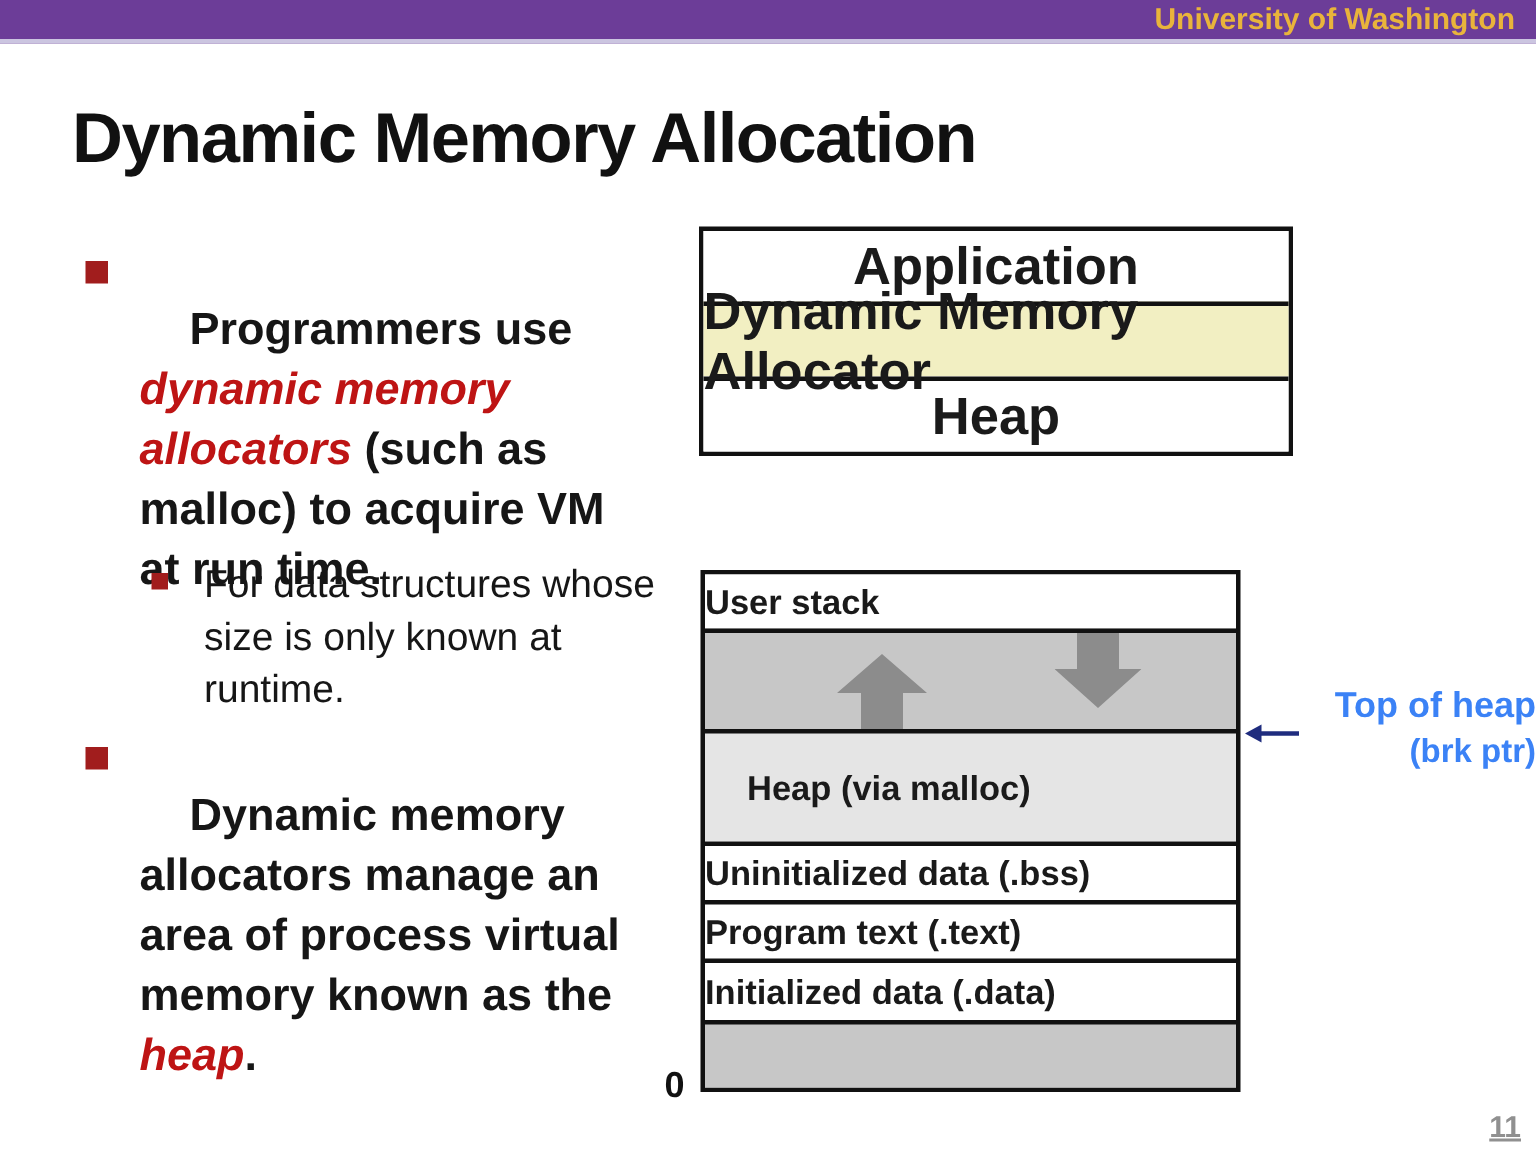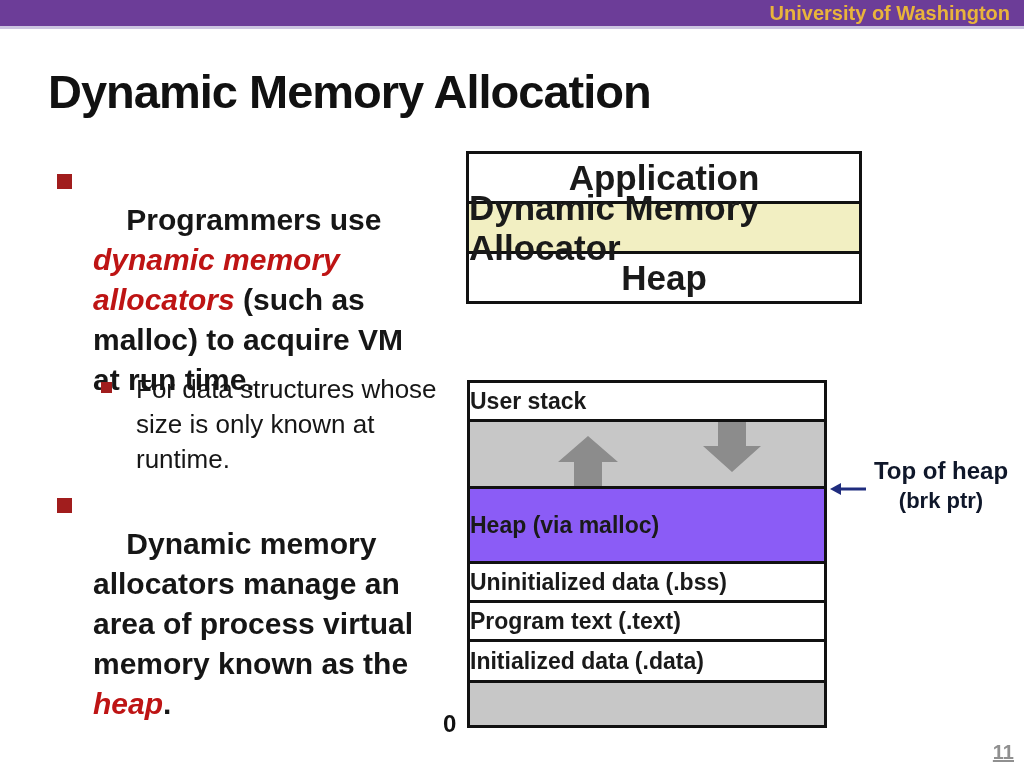--- a/index.html
+++ b/index.html
@@ -51,33 +51,33 @@
     position:absolute; left:467px; top:380px; width:360px;
     border:3px solid #111; box-sizing:border-box; background:#fff;
   }
   .mrow {
     position:relative; display:flex; align-items:center; justify-content:flex-start;
     font-weight:bold; font-size:23px; background:#fff; border-top:3px solid #111;
   }
   .mrow:first-child { border-top:none; }
   #m-stack  { height:36px; }
   #m-gray   { height:64px; background:#C7C7C7; }
-  #m-heap   { height:72px; background:#8b5cf6; }
+  #m-heap   { height:72px; background:#e5e5e5;padding-left:28px; }
   #m-bss    { height:36px; }
   #m-data   { height:38px; }
   #m-text   { height:36px; }
   #m-bottom { height:42px; background:#C7C7C7; }
   #up-arrow   { position:absolute; left:88px;  bottom:0; display:block; }
   #down-arrow { position:absolute; left:233px; top:0;   display:block; }
 
   
   #brk-arrow { position:absolute; left:830px; top:482px; }
   #brk-label {
     position:absolute; left:858px; top:456px; width:166px;
-    text-align:center; font-weight:bold; color:#0f172a; line-height:30px;
+    text-align:right; font-weight:bold; color:#3b82f6; line-height:30px;
   }
   #brk-line1 { font-size:24px; }
   #brk-line2 { font-size:22px; }
 
   
   #origin  { position:absolute; left:443px; top:710px; font-size:24px; font-weight:bold; color:#111; }
   #pagenum { position:absolute; right:10px; bottom:4px; font-size:20px; font-weight:bold; color:#909090;text-decoration:underline; }
 </style>
 </head>
 <body>

